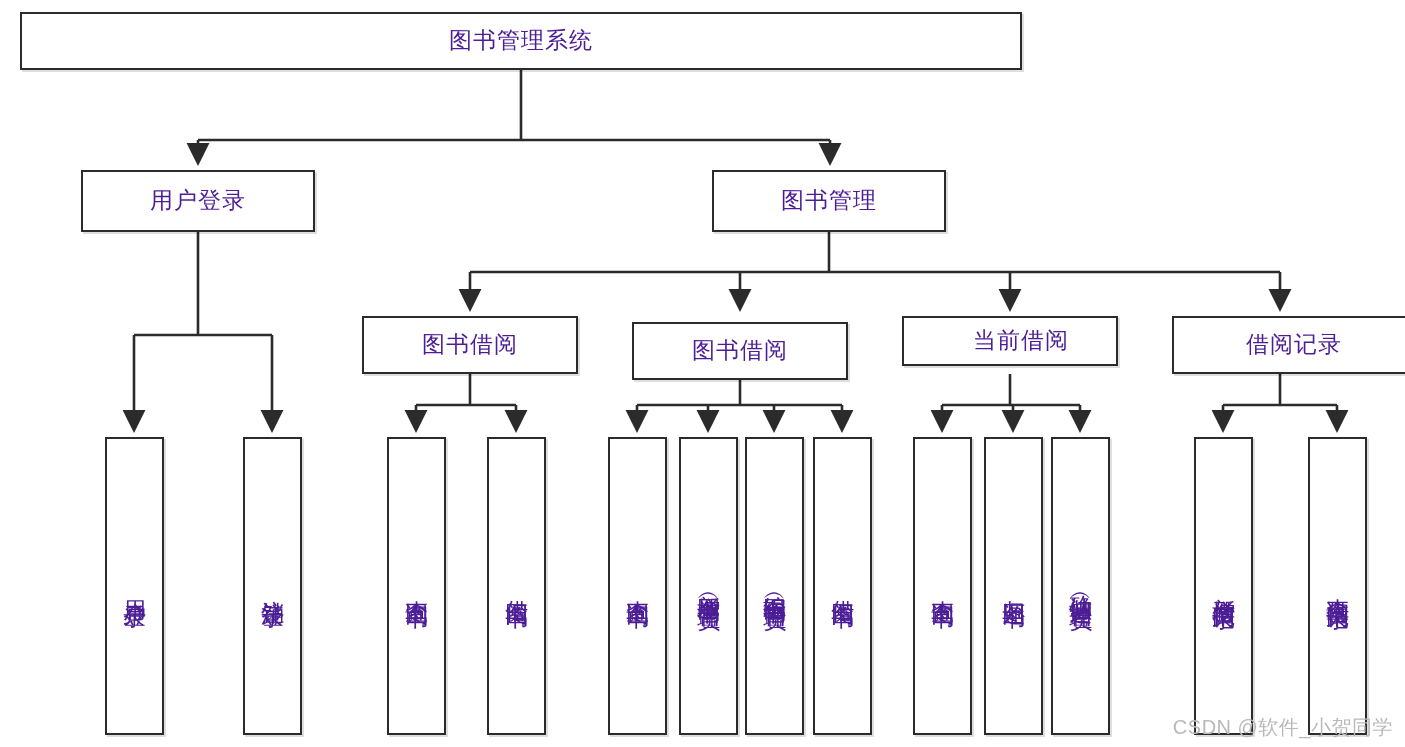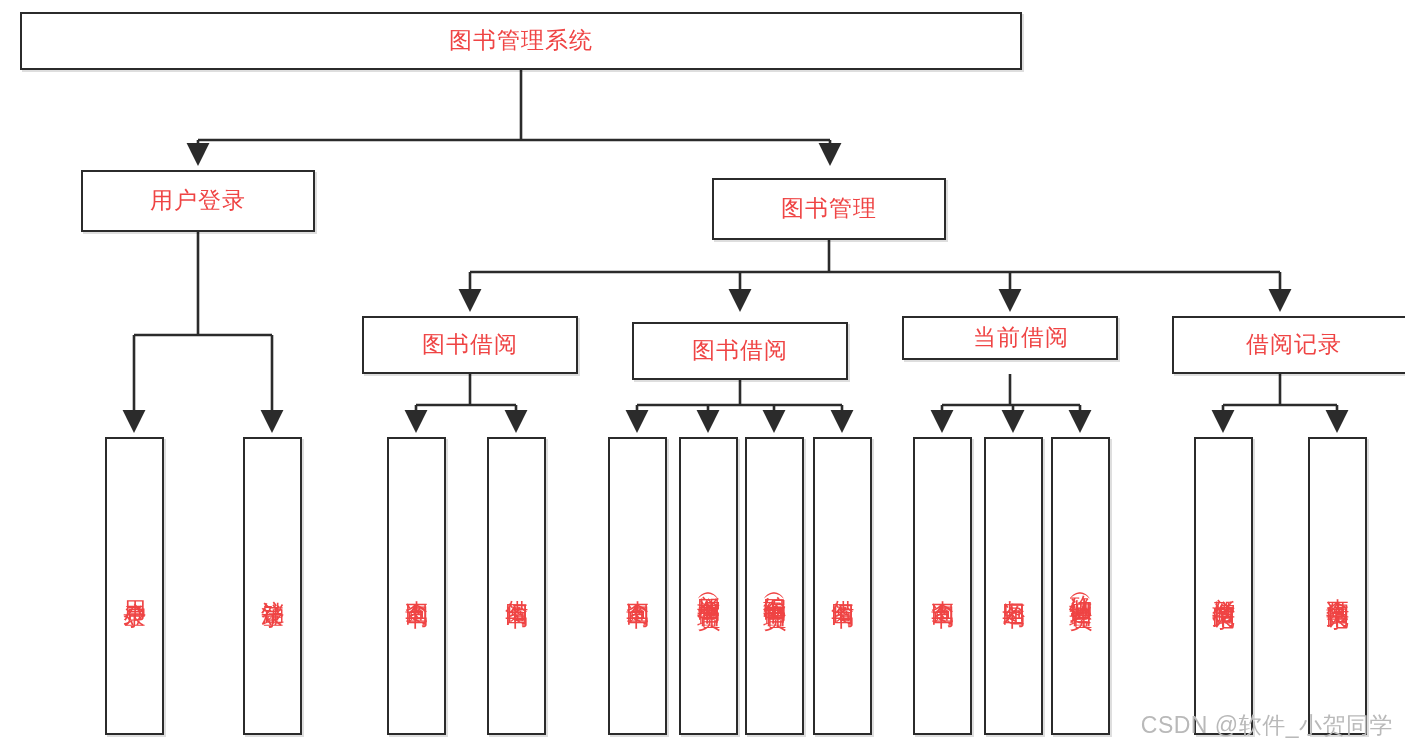--- a/index.html
+++ b/index.html
@@ -22,21 +22,21 @@
     left: 0;
     top: 0;
     width: 1405px;
     height: 747px;
   }
   .node {
     position: absolute;
     box-sizing: border-box;
     border: 2px solid #2b2b2b;
     background: #ffffff;
-    color: #ef4444;
+    color: #4c1d95;
     display: flex;
     align-items: center;
     justify-content: center;
     text-align: center;
     box-shadow: 2px 2px 0 rgba(0,0,0,0.13);
   }
   .node.horiz {
     font-size: 23px;
     line-height: 1.2;
     letter-spacing: 1px;
@@ -52,21 +52,21 @@
   .node.vert .vtext {
     writing-mode: vertical-rl;
     text-orientation: upright;
     display: block;
     white-space: nowrap;
   }
   #watermark {
     position: absolute;
     right: 12px;
     bottom: 6px;
-    font-size: 23px;
+    font-size: 20px;
     color: #b9b9b9;
     letter-spacing: 0.5px;
     white-space: nowrap;
     pointer-events: none;
   }
 </style>
 </head>
 <body>
 
 <div id="canvas">
@@ -116,25 +116,25 @@
       <path d="M1280,374 L1280,405"></path>
       <path d="M1223,405 L1337,405"></path>
       <path d="M1223,405 L1223,429" marker-end="url(#arrow)"></path>
       <path d="M1337,405 L1337,429" marker-end="url(#arrow)"></path>
     </g>
   </svg>
 
   <div class="node horiz" style="left: 20px; top: 12px; width: 1002px; height: 58px;">图书管理系统</div>
 
   <div class="node horiz" style="left: 81px; top: 170px; width: 234px; height: 62px;">用户登录</div>
-  <div class="node horiz" style="left: 712px; top: 170px; width: 234px; height: 62px; margin-top: 8px;">图书管理</div>
+  <div class="node horiz" style="left: 712px; top: 170px; width: 234px; height: 62px;">图书管理</div>
 
   <div class="node horiz" style="left: 362px; top: 316px; width: 216px; height: 58px;">图书借阅</div>
   <div class="node horiz" style="left: 632px; top: 316px; width: 216px; height: 58px; margin-top: 6px;">图书借阅</div>
-  <div class="node horiz" style="left: 902px; top: 316px; width: 216px; height: 44px; padding-left: 22px;">当前借阅</div>
+  <div class="node horiz" style="left: 902px; top: 316px; width: 216px; height: 50px; padding-left: 22px;">当前借阅</div>
   <div class="node horiz" style="left: 1172px; top: 316px; width: 244px; height: 58px;">借阅记录</div>
 
   <div class="node vert" style="left: 105px; top: 437px; width: 59px; height: 298px;">
       <span class="vtext">用户登录</span>
     </div>
   <div class="node vert" style="left: 243px; top: 437px; width: 59px; height: 298px;">
       <span class="vtext">注销登录</span>
     </div>
 
   <div class="node vert" style="left: 387px; top: 437px; width: 59px; height: 298px;">

